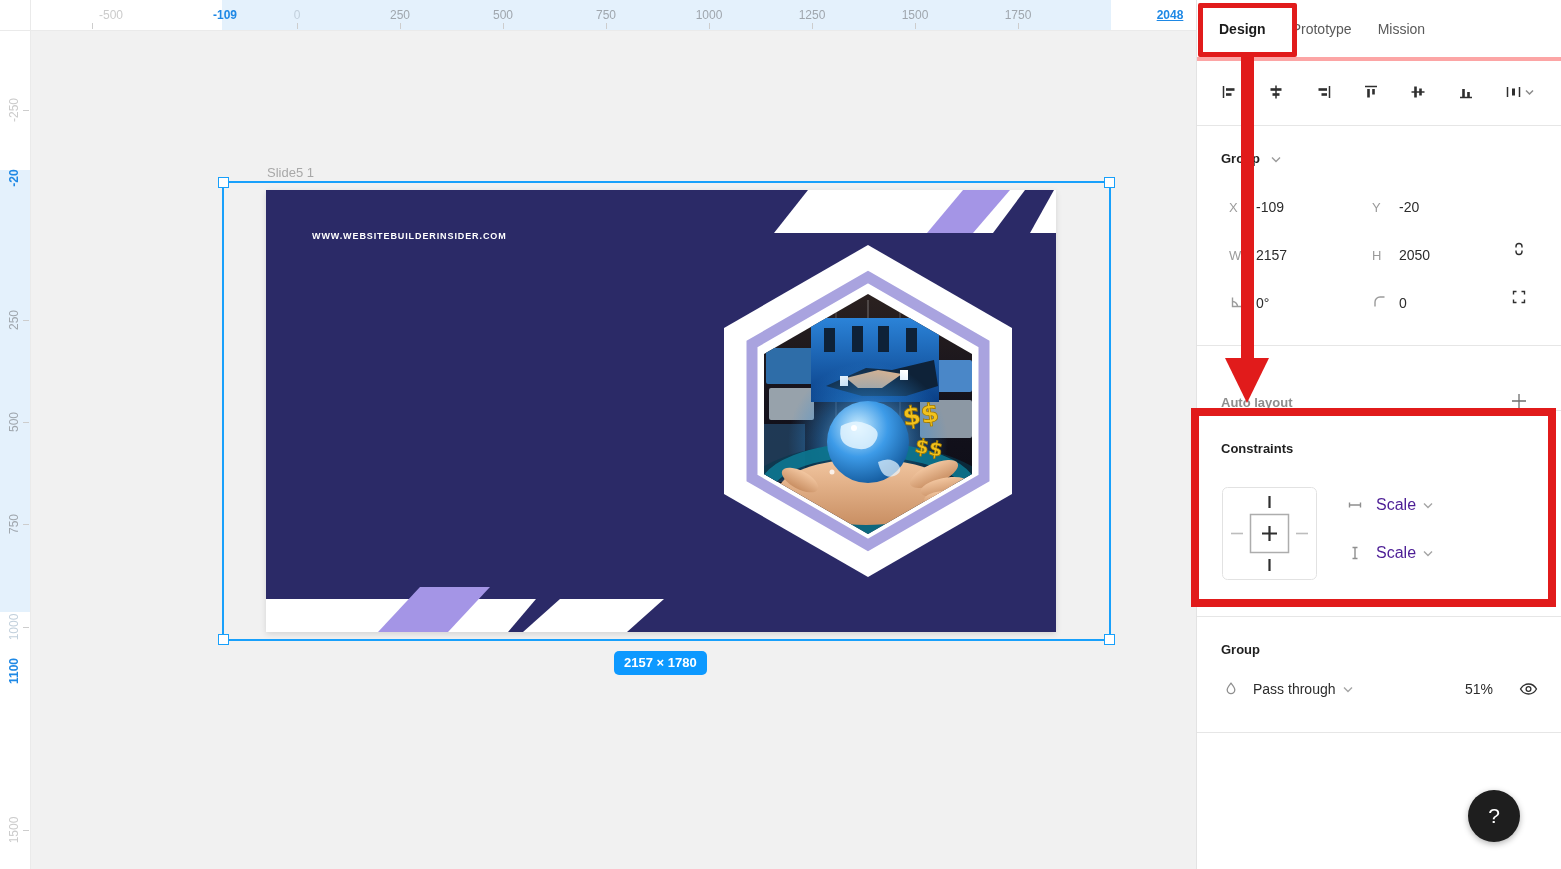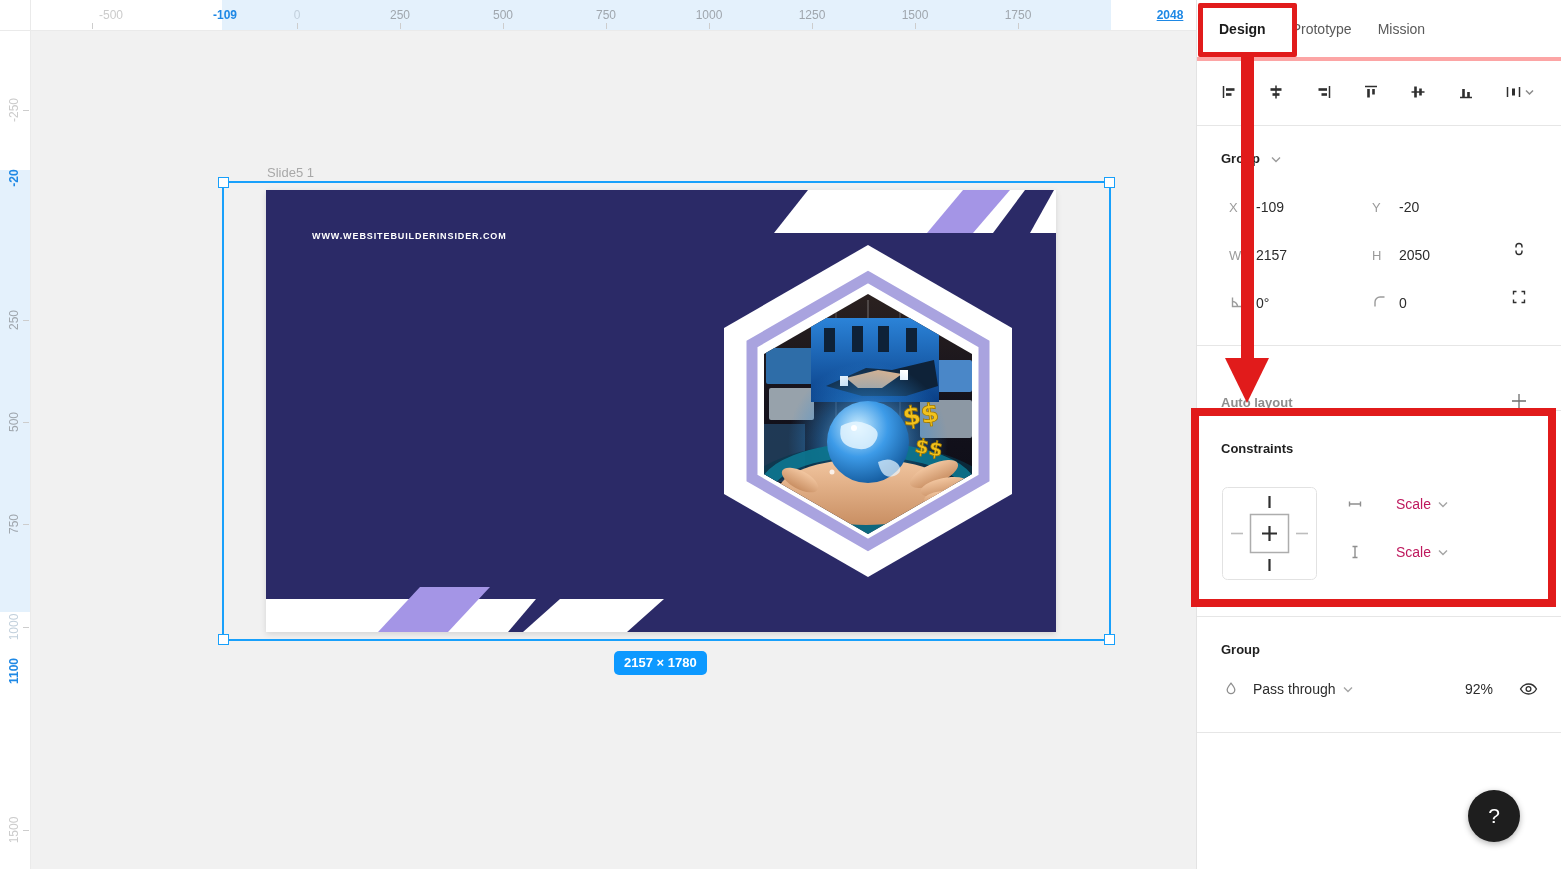--- a/index.html
+++ b/index.html
@@ -59,21 +59,21 @@
   .prow{position:absolute;height:28px;display:flex;align-items:center;}
   .plabel{color:#9B9B9B;font-size:13px;width:27px;}
   .pvalue{color:#2C2C2C;font-size:14px;}
   .cell-a{left:32px;width:140px;}
   .cell-b{left:175px;width:125px;}
   .right-icon{position:absolute;left:312px;width:20px;height:20px;display:flex;align-items:center;justify-content:center;}
   .chev{margin-left:7px;display:inline-flex;}
   #constraint-widget{position:absolute;left:25px;top:76px;}
   .scale-row{position:absolute;left:150px;display:flex;align-items:center;gap:0;}
   .scale-icon{width:16px;height:16px;margin-right:13px;}
-  .scale-value{font-size:14px;color:#be185d;margin-left:20px;}
+  .scale-value{font-size:16px;color:#4c1d95;}
   #layer-row{position:absolute;left:0;right:0;top:58px;height:28px;display:flex;align-items:center;padding:0 23px 0 26px;}
   #fill-hint{position:absolute;left:23px;top:68px;font-size:14px;color:#ABABAB;}
   #fill-icons{position:absolute;right:33px;top:20px;display:flex;gap:30px;align-items:center;}
   #al-row{position:absolute;left:0;right:0;top:0;height:64px;display:flex;align-items:flex-end;justify-content:space-between;padding:0 33px 0 24px;box-sizing:border-box;}
   #help-btn{position:absolute;left:271px;top:790px;width:52px;height:52px;border-radius:50%;background:#1E1E1E;color:#fff;display:flex;align-items:center;justify-content:center;font-size:21px;box-shadow:0 2px 6px rgba(0,0,0,.3);z-index:20;}
 
   
   .red{z-index:50;pointer-events:none;}
   #red-box-design{left:1198px;top:3px;width:99px;height:54px;border:5px solid #E11B1B;box-sizing:border-box;border-radius:2px;}
   #red-arrow-shaft{left:1241px;top:57px;width:13px;height:302px;background:#E11B1B;}
@@ -403,21 +403,21 @@
           <svg width="16" height="16">
             <path d="M8 2.2c2.3 2.9 3.8 4.6 3.8 6.6a3.8 3.8 0 0 1-7.6 0c0-2 1.5-3.7 3.8-6.6z" stroke="#8F8F8F" stroke-width="1.3" fill="none"></path>
           </svg>
         </span>
       <span class="pvalue" style="margin-left:14px">Pass through</span>
       <span class="chev">
           <svg width="10" height="7">
             <path d="M1 1.5l4 4 4-4" stroke="#A5A5A5" stroke-width="1.4" fill="none"></path>
           </svg>
         </span>
-      <span class="pvalue" style="margin-left:auto">92%</span>
+      <span class="pvalue" style="margin-left:auto">51%</span>
       <span style="margin-left:26px;display:flex">
         <svg width="19" height="14">
             <path d="M1.5 7s2.8-5 8-5 8 5 8 5-2.8 5-8 5-8-5-8-5z" stroke="#2E2E2E" stroke-width="1.3" fill="none"></path>
             <circle cx="9.5" cy="7" r="2.4" fill="none" stroke="#2E2E2E" stroke-width="1.3"></circle>
           </svg>
       </span>
     </div>
   </div>
 
 

